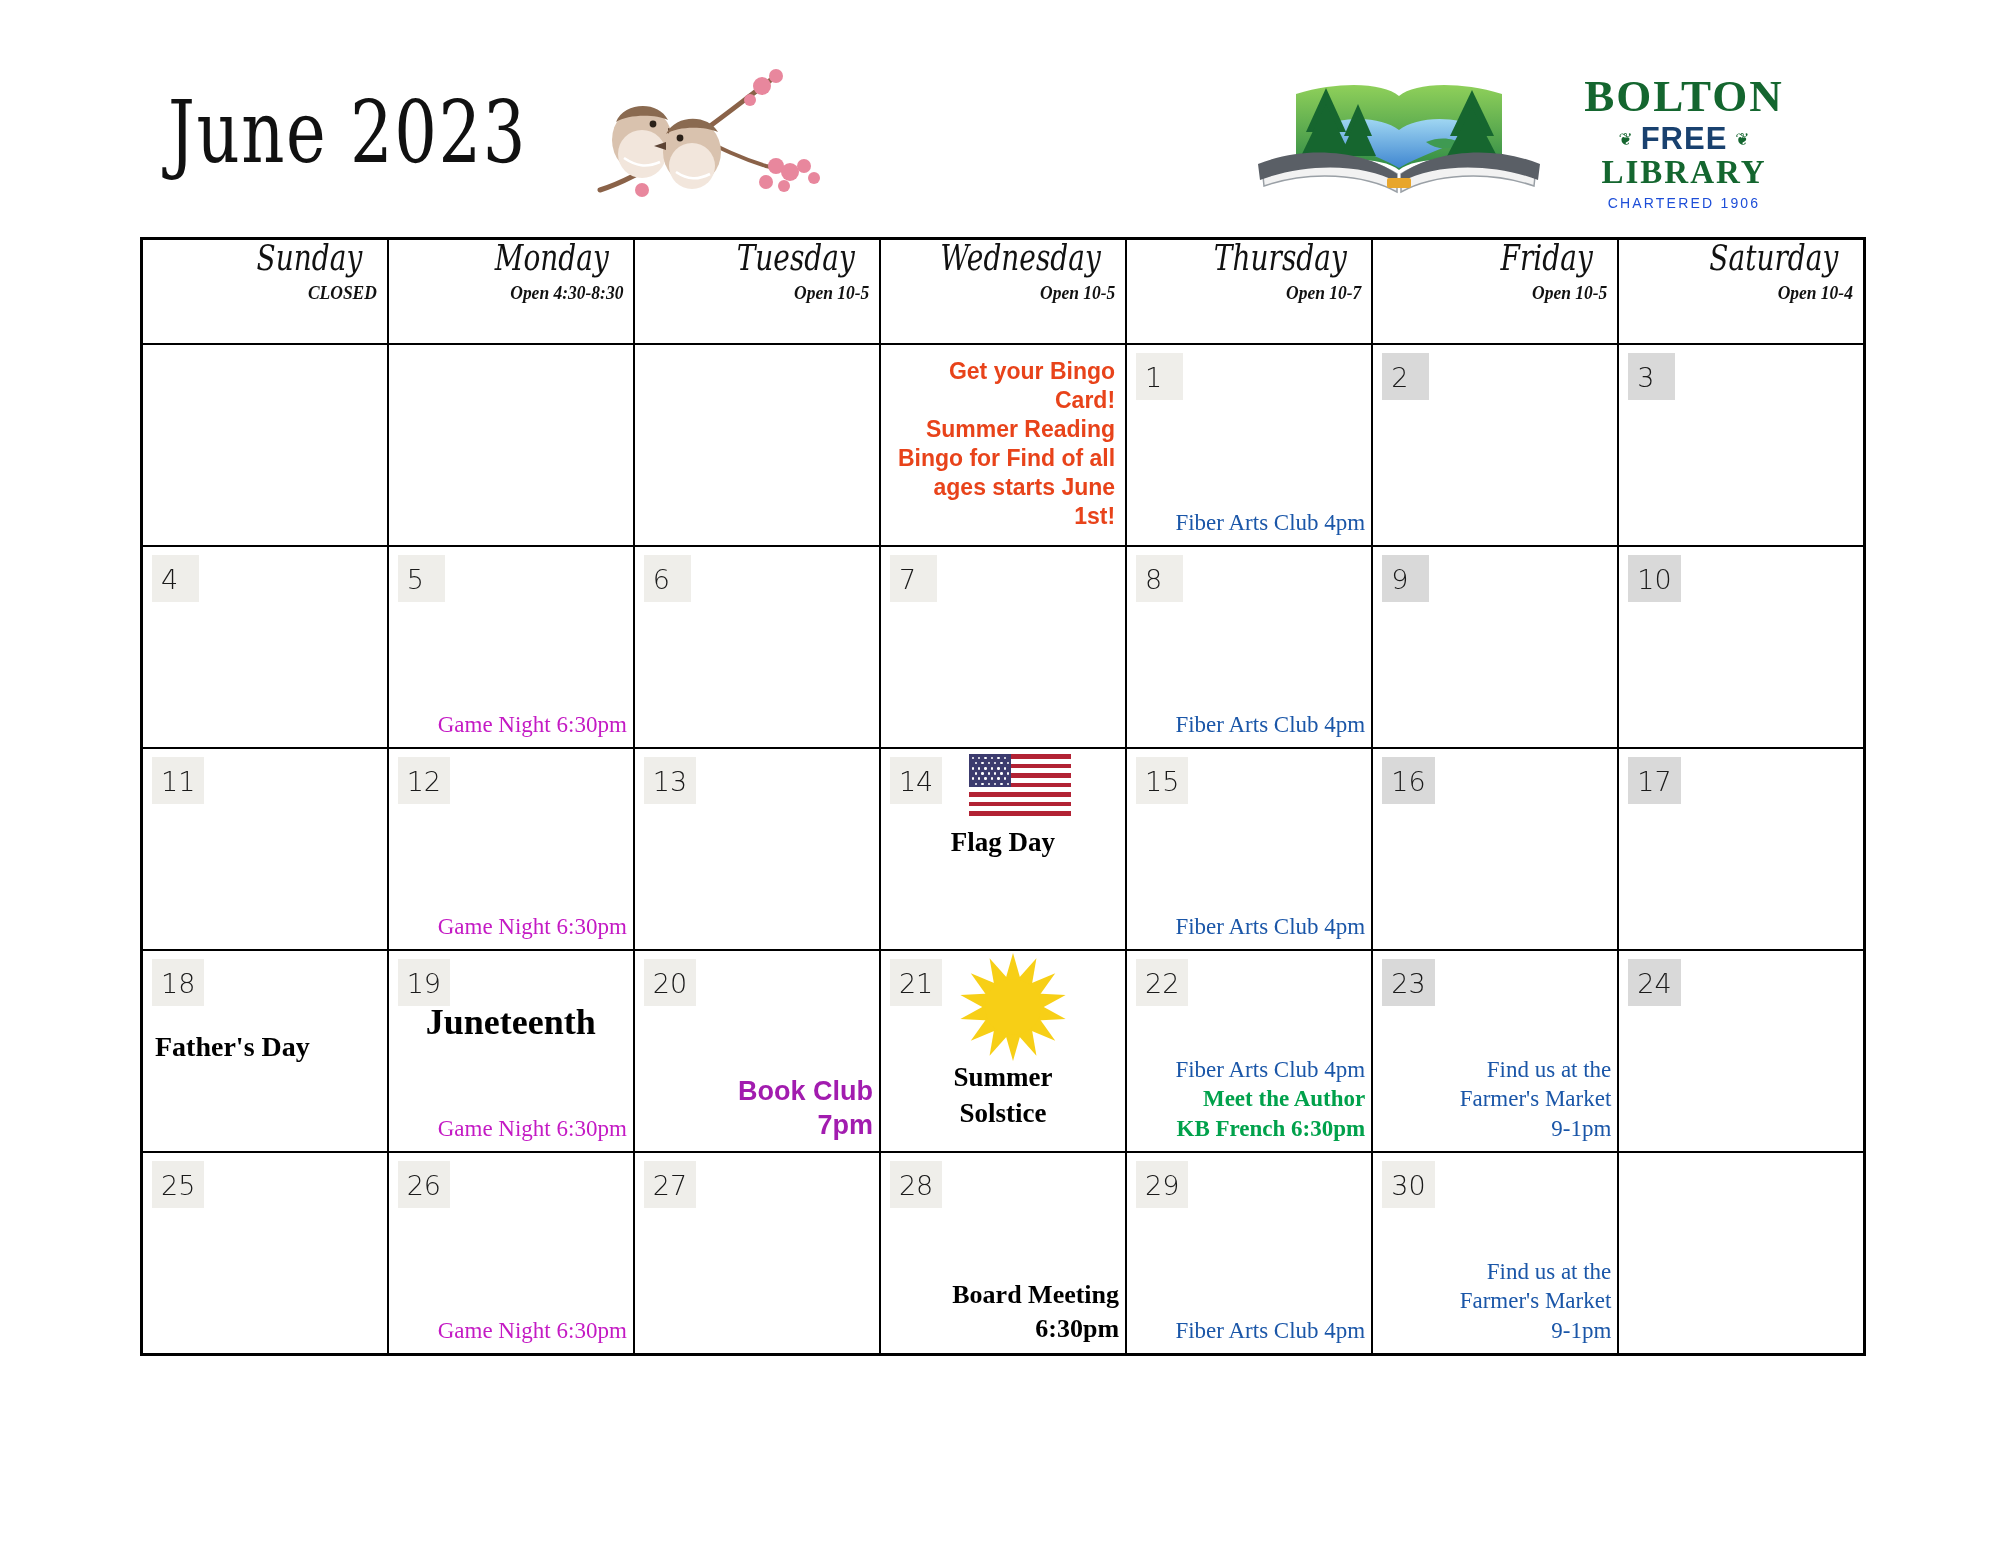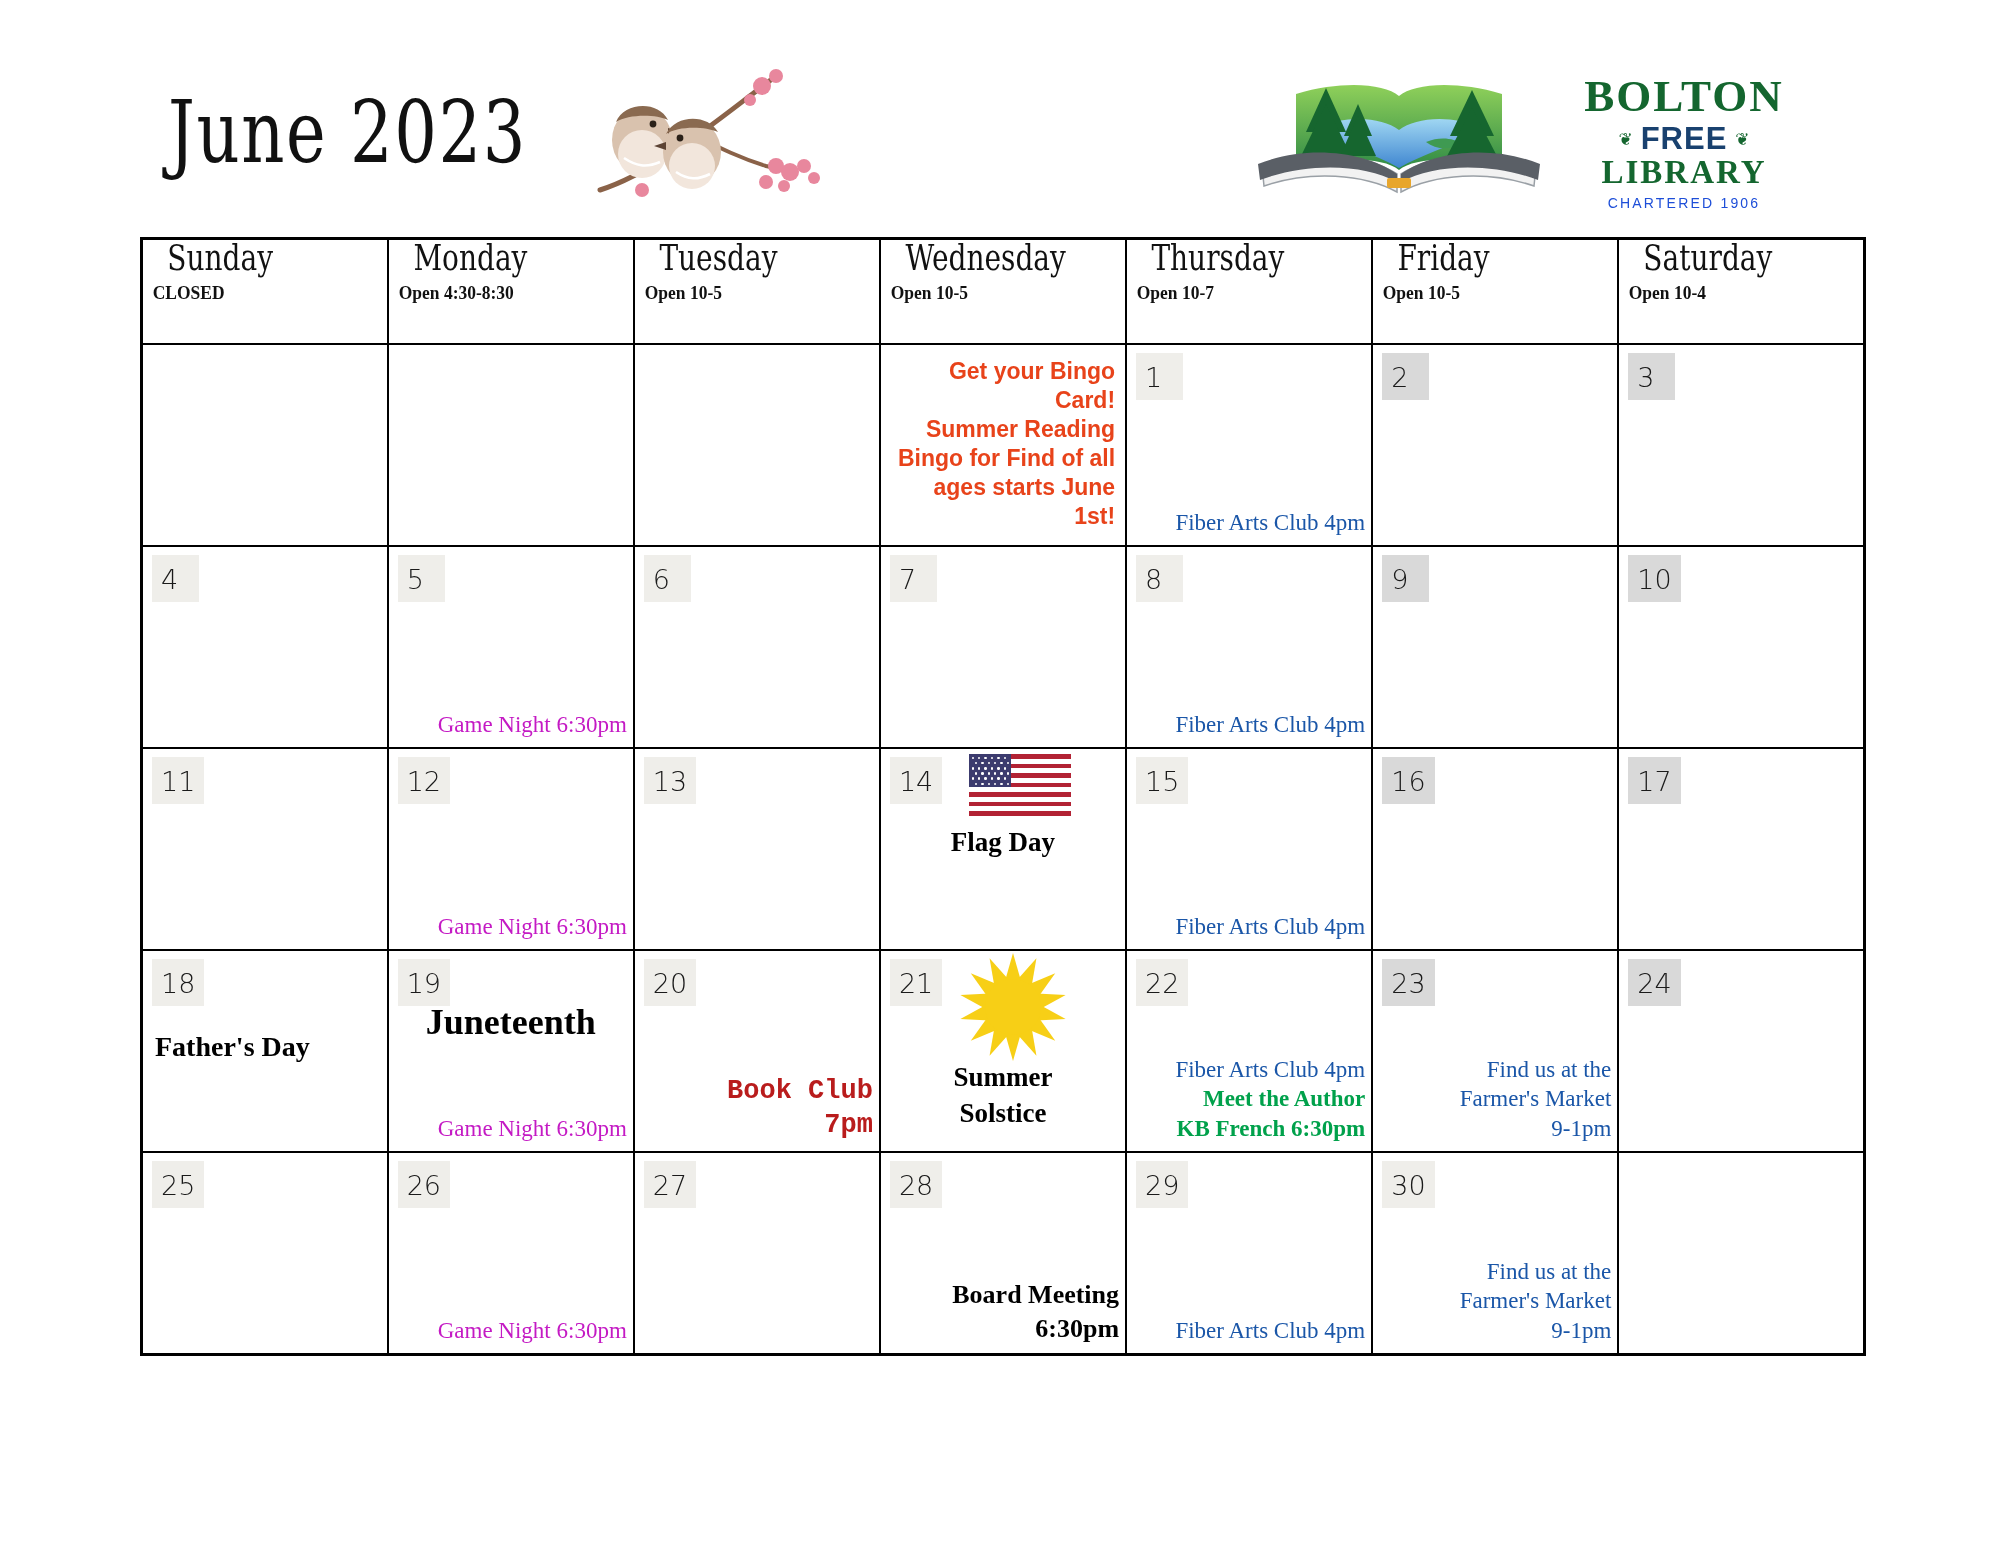--- a/index.html
+++ b/index.html
@@ -55,21 +55,21 @@
     table-layout:fixed;
   }
   .cal td,.cal th{
     border:2px solid #000;
     padding:0;margin:0;
     vertical-align:top;
     background:#fff;
   }
   .cal{border:3px solid #000;}
 
-  .hcell{height:103px;text-align:left;vertical-align:middle;}
+  .hcell{height:103px;text-align:right;vertical-align:middle;font-style:italic;}
   .dayname{
     font-family:"DejaVu Serif", serif;
     font-size:35px;font-weight:300;color:#111;
     transform:scaleX(0.80);transform-origin:center center;
     white-space:nowrap;line-height:1.05;
   }
   .dayhours{
     font-family:"Liberation Serif", serif;
     font-size:19px;color:#111;margin-top:5px;
     transform:scaleX(0.92);transform-origin:center center;
@@ -93,21 +93,21 @@
 
   .events{
     position:absolute;left:6px;right:6px;bottom:8px;
     text-align:right;
     line-height:1.28;
   }
   .ev{display:block;}
   .ev.blue{color:#1a56a8;font-size:23px;font-family:"Liberation Serif",serif;}
   .ev.magenta{color:#c41ac4;font-size:23px;font-family:"Liberation Serif",serif;}
   .ev.green{color:#00a14b;font-size:23px;font-weight:bold;font-family:"Liberation Serif",serif;}
-  .ev.black{color:#b91c1c;font-size:27px;font-weight:bold;font-family:Liberation Mono, monospace;}
+  .ev.black{color:#a21caf;font-size:27px;font-weight:bold;font-family:Liberation Sans, sans-serif;}
   .ev.blackwrap{color:#000;font-size:26px;font-weight:bold;font-family:"Liberation Serif",serif;}
   .ev-left{text-align:left;padding-left:6px;}
 
   .bingo-block{
     position:absolute;left:10px;right:10px;top:12px;
     text-align:right;
     color:#e8431a;font-weight:bold;font-size:23px;
     font-family:Liberation Sans, sans-serif;line-height:1.26;
   }
 

